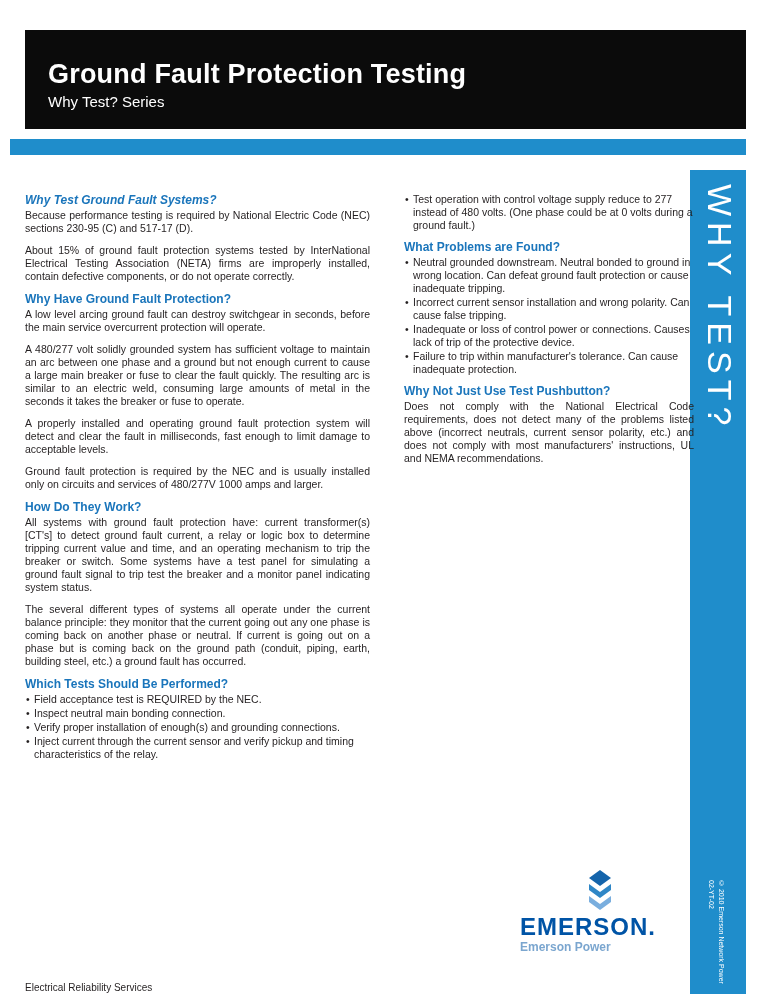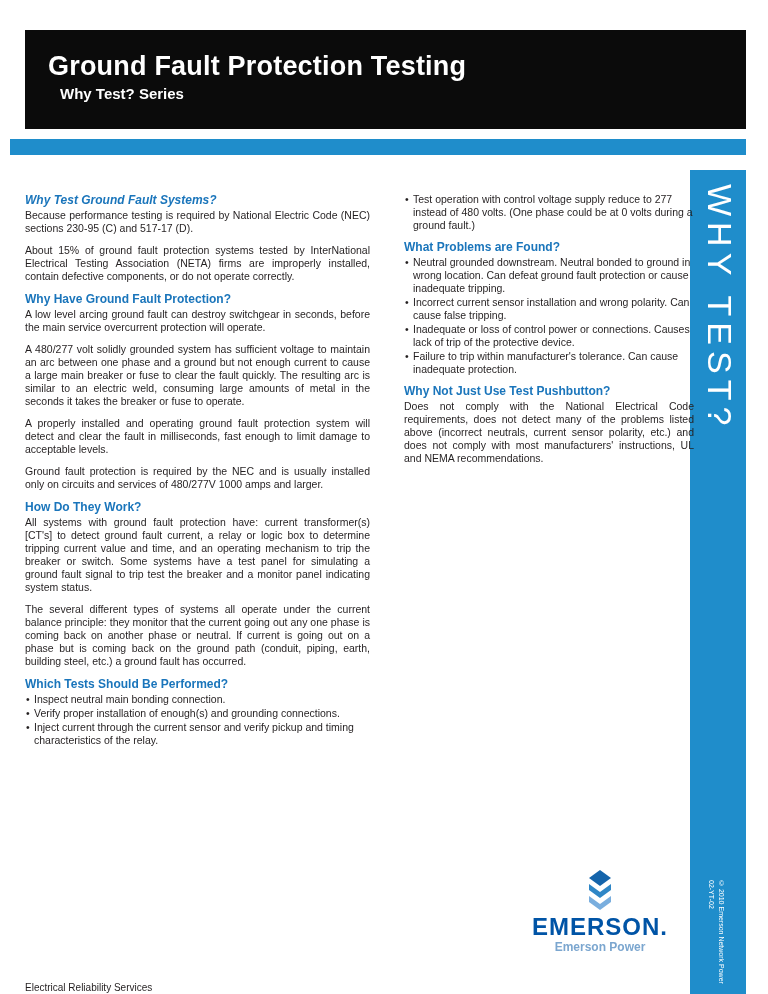--- a/index.html
+++ b/index.html
@@ -13,27 +13,27 @@
   *{box-sizing:border-box;}
   html,body{margin:0;padding:0;background:#e8e8e8;}
   body{font-family:"Liberation Sans", sans-serif;}
   .page{
     position:relative;width:768px;height:994px;background:#ffffff;
     margin:0 auto;overflow:hidden;color:var(--text);
   }
   
   .header{
     position:absolute;left:25px;top:30px;width:721px;height:99px;
-    background:var(--headerbg);color:#ffffff;padding:20px 0 0 23px;
+    background:var(--headerbg);color:#ffffff;padding:28px 0 0 23px;
   }
   .header .title{
     font-size:27px;font-weight:bold;letter-spacing:0.2px;line-height:32px;
   }
   .header .subtitle{
-    font-size:15px;font-weight:bold;margin-top:3px;margin-left:12px;
+    font-size:15px;font-weight:normal;margin-top:3px;
   }
   
   .stripe{
     position:absolute;left:10px;top:139px;width:736px;height:16px;
     background:var(--accent);
   }
   
   .sideband{
     position:absolute;left:690px;top:170px;width:56px;height:824px;
     background:var(--accent);
@@ -62,21 +62,21 @@
     position:relative;padding-left:9px;margin:0 0 1px 0;text-align:left;
   }
   .bullet::before{content:"\2022";position:absolute;left:1px;top:0;}
   .bullets{margin-bottom:8px;}
   
   .footer{
     position:absolute;left:25px;top:936px;font-size:10px;line-height:13px;margin-top:45px;
   }
   
   .logo{
-    position:absolute;left:520px;top:868px;width:160px;text-align:center;
+    position:absolute;left:520px;top:868px;width:160px;text-align:left;
   }
   .logo-mark{display:block;margin:0 auto 2px auto;}
   .logo-text{
     color:var(--emerson);font-size:24px;font-weight:bold;letter-spacing:1px;
     line-height:26px;
   }
   .logo-tagline{
     color:var(--tagline);font-size:12px;font-weight:bold;margin-top:0px;
   }
 </style>
@@ -110,20 +110,21 @@
     <p>A 480/277 volt solidly grounded system has sufficient voltage to maintain an arc between one phase and a ground but not enough current to cause a large main breaker or fuse to clear the fault quickly.  The resulting arc is similar to an electric weld, consuming large amounts of metal in the seconds it takes the breaker or fuse to operate.</p>
     <p>A properly installed and operating ground fault protection system will detect and clear the fault in milliseconds, fast enough to limit damage to acceptable levels.</p>
     <p>Ground fault protection is required by the NEC and is usually installed only on circuits and services of 480/277V 1000 amps and larger.</p>
 
     <div class="h">How Do They Work?</div>
     <p>All systems with ground fault protection have: current transformer(s) [CT's] to detect ground fault current, a relay or logic box to determine tripping current value and time, and an operating mechanism to trip the breaker or switch.  Some systems have a test panel for simulating a ground fault signal to trip test the breaker and a monitor panel indicating system status.</p>
     <p>The several different types of systems all operate under the current balance principle:  they monitor that the current going out any one phase is coming back on another phase or neutral.  If current is going out on a phase but is coming back on the ground path (conduit, piping, earth, building steel, etc.) a ground fault has occurred.</p>
 
     <div class="h">Which Tests Should Be Performed?</div>
     <div class="bullets">
+      <div class="bullet">Field acceptance test is REQUIRED by the NEC.</div>
       <div class="bullet">Inspect neutral main bonding connection.</div>
       <div class="bullet">Verify proper installation of enough(s) and grounding connections.</div>
       <div class="bullet">Inject current through the current sensor and verify pickup and timing characteristics of the relay.</div>
     </div>
   </div>
 
   <div class="col col-right">
     <div class="bullets">
       <div class="bullet">Test operation with control voltage supply reduce to 277 instead of 480 volts. (One phase could be at 0 volts during a ground fault.)</div>
     </div>

